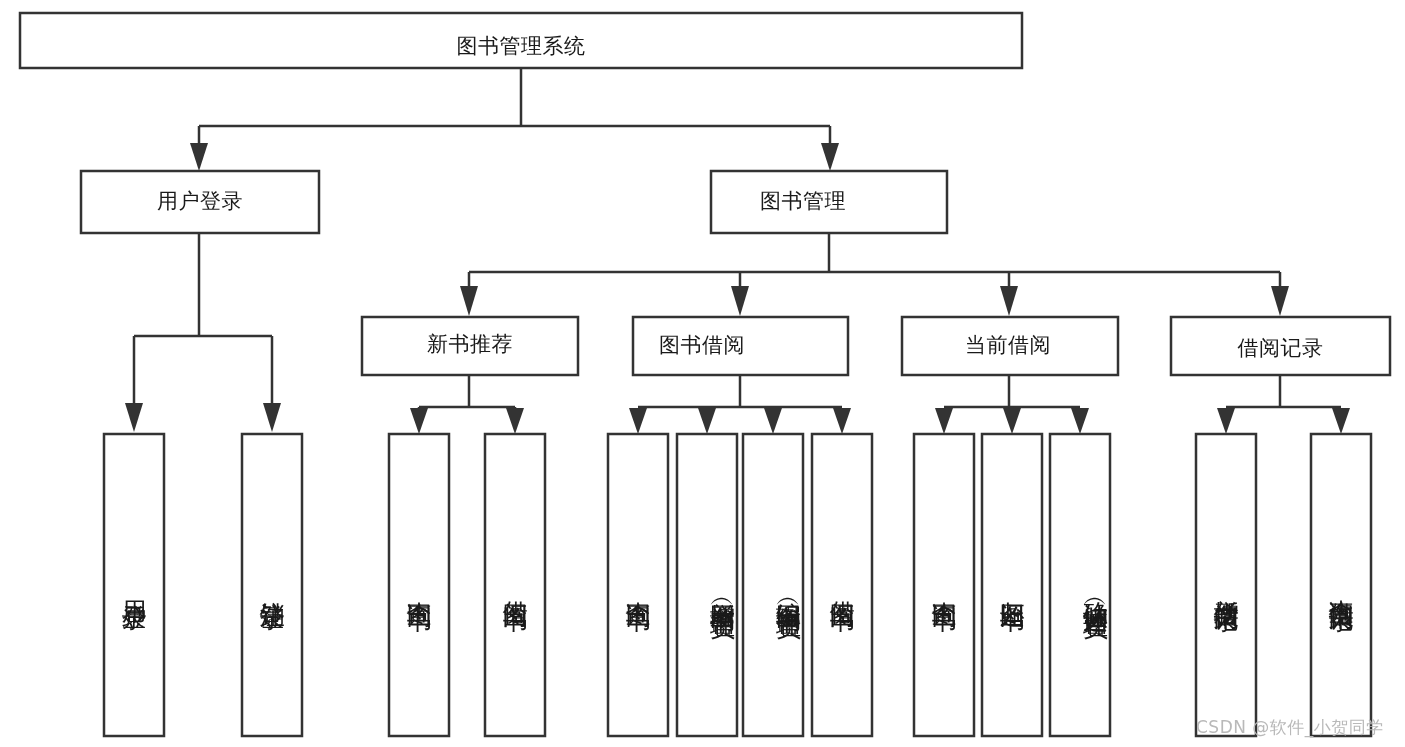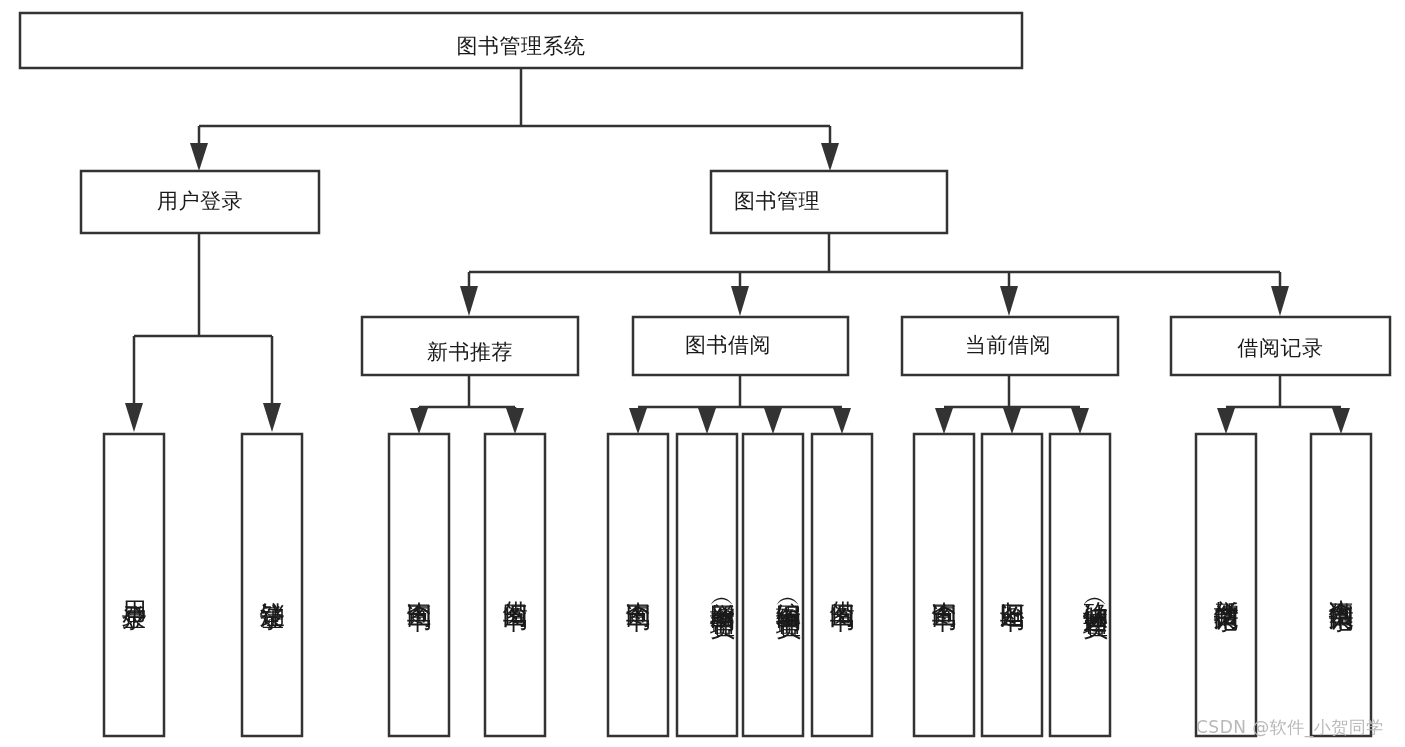--- a/index.html
+++ b/index.html
@@ -164,24 +164,24 @@
     <rect class="node-box" x="982" y="434" width="60" height="302"></rect>
     <rect class="node-box" x="1050" y="434" width="60" height="302"></rect>
 
     <rect class="node-box" x="1196" y="434" width="60" height="302"></rect>
     <rect class="node-box" x="1311" y="434" width="60" height="302"></rect>
   </svg>
 
   <div class="node-label-h" style="left:20px; top:13px; width:1002px; height:68px;">图书管理系统</div>
 
   <div class="node-label-h" style="left:81px; top:171px; width:238px; height:62px;">用户登录</div>
-  <div class="node-label-h" style="left:673px; top:171px; width:208px; height:62px;">图书管理</div>
-
-  <div class="node-label-h" style="left:362px; top:324px; width:216px; height:58px;">新书推荐</div>
-  <div class="node-label-h" style="left:633px; top:317px; width:190px; height:58px;">图书借阅</div>
+  <div class="node-label-h" style="left:699px; top:171px; width:208px; height:62px;">图书管理</div>
+
+  <div class="node-label-h" style="left:362px; top:316px; width:216px; height:58px;">新书推荐</div>
+  <div class="node-label-h" style="left:607px; top:317px; width:190px; height:58px;">图书借阅</div>
   <div class="node-label-h" style="left:902px; top:317px; width:212px; height:58px;">当前借阅</div>
   <div class="node-label-h" style="left:1171px; top:317px; width:219px; height:64px;">借阅记录</div>
 
   <div class="node-label-v center-v" style="left:104px; top:434px; width:60px; height:302px;">用户登录</div>
   <div class="node-label-v center-v" style="left:242px; top:434px; width:60px; height:302px;">注销登录</div>
 
   <div class="node-label-v center-v" style="left:389px; top:434px; width:60px; height:302px;">查询图书</div>
   <div class="node-label-v center-v" style="left:485px; top:434px; width:60px; height:302px;">借阅图书</div>
 
   <div class="node-label-v center-v" style="left:608px; top:434px; width:60px; height:302px;">查询图书</div>

